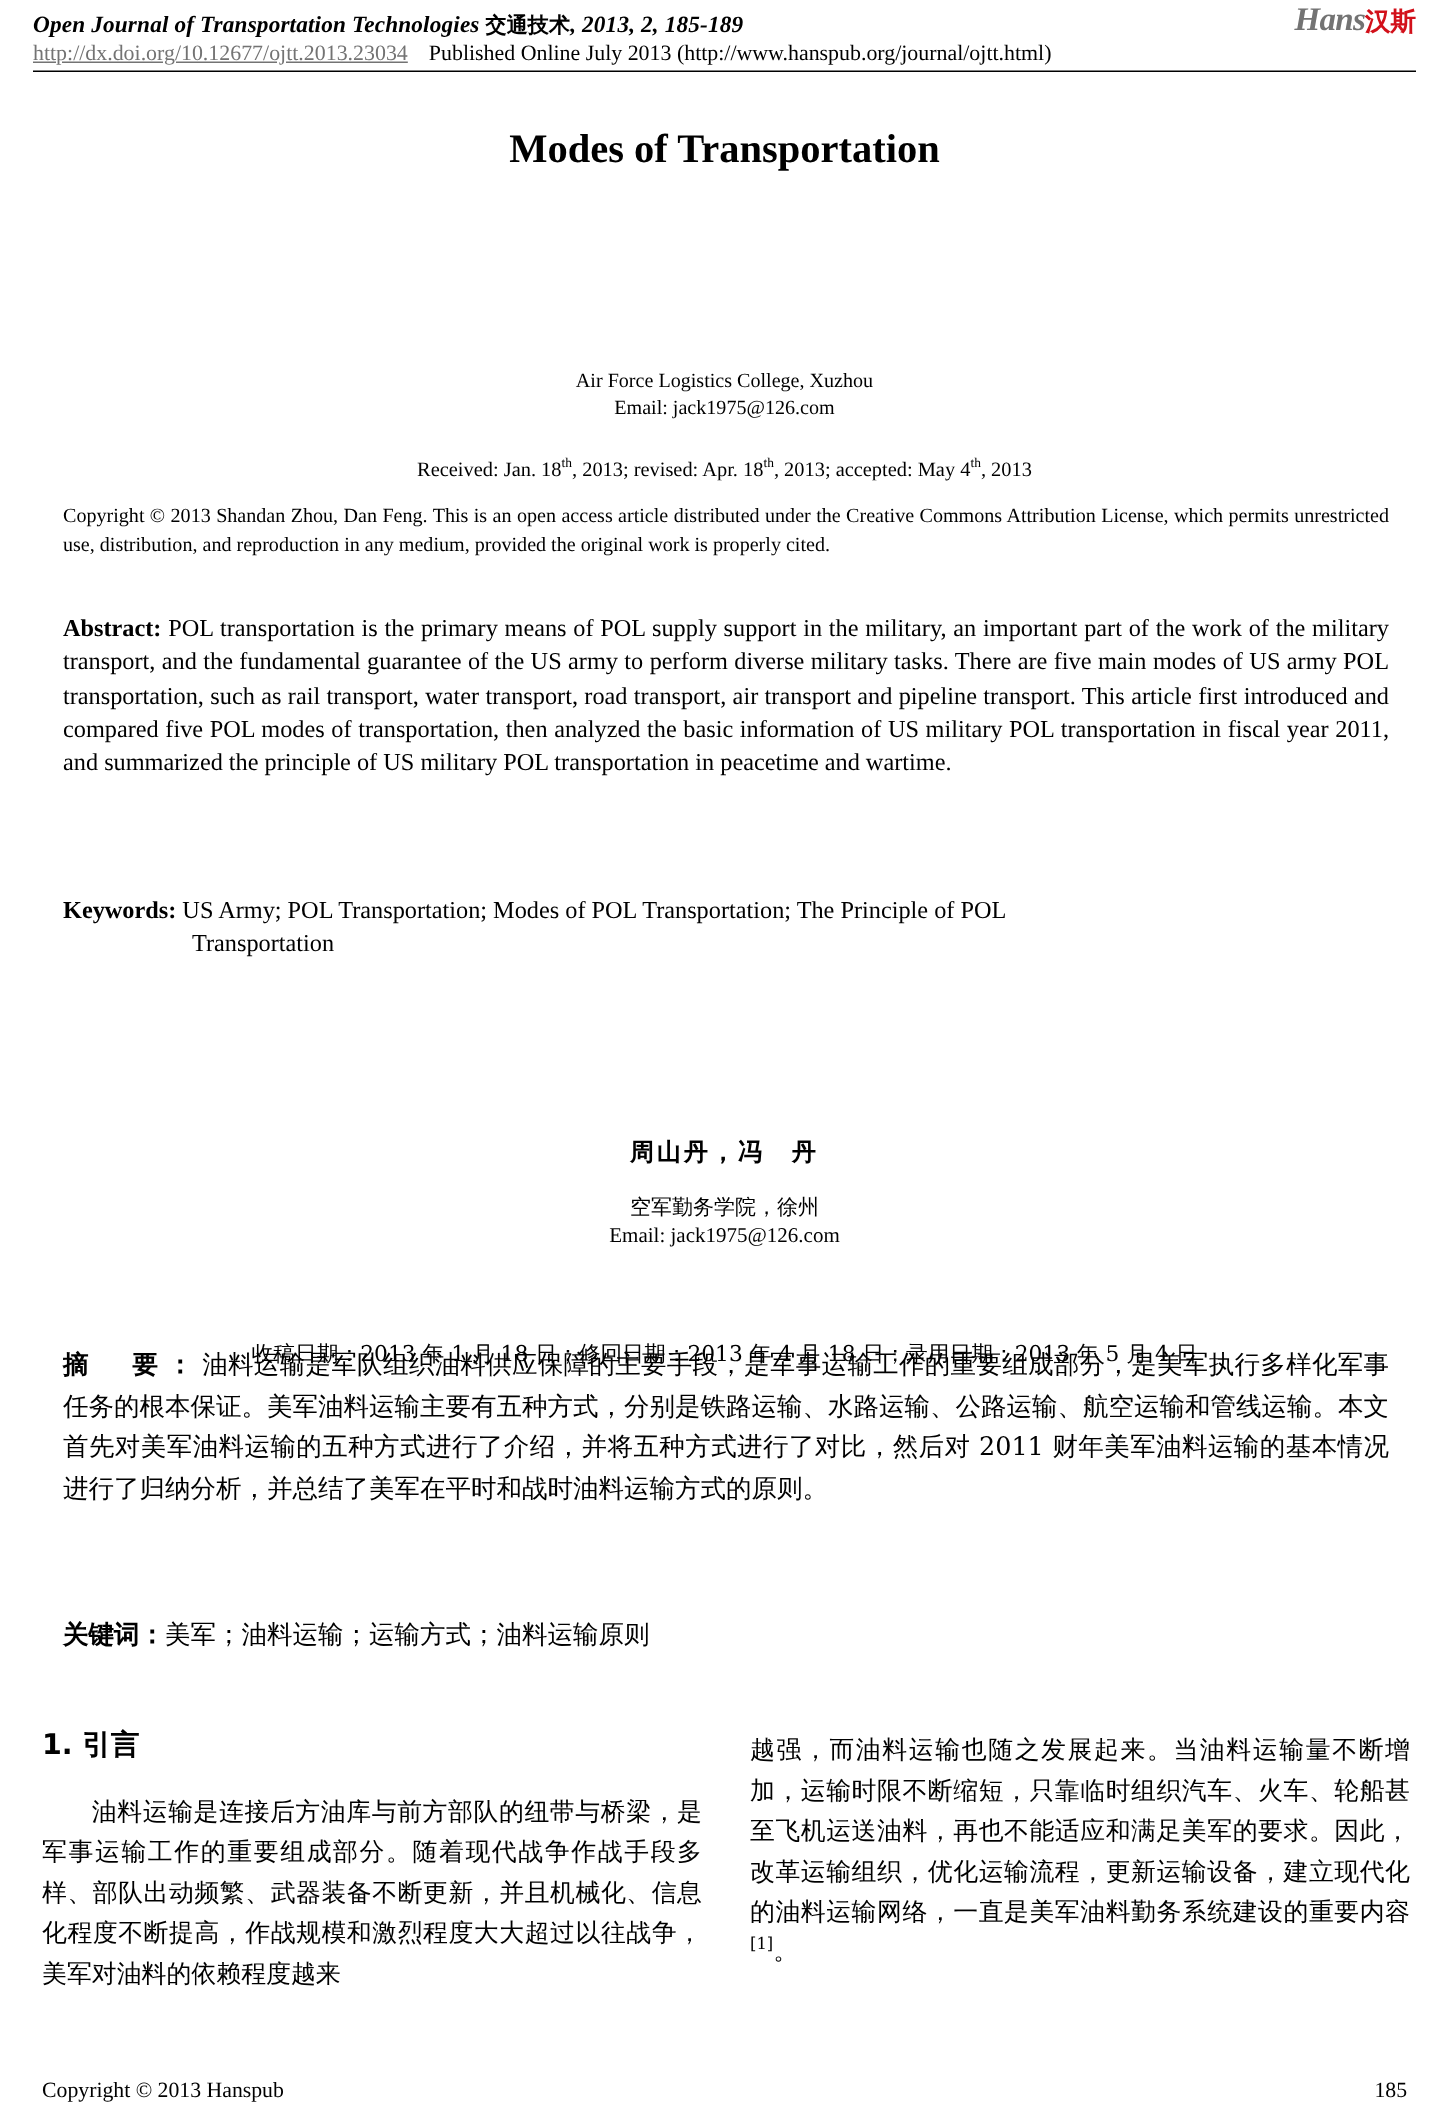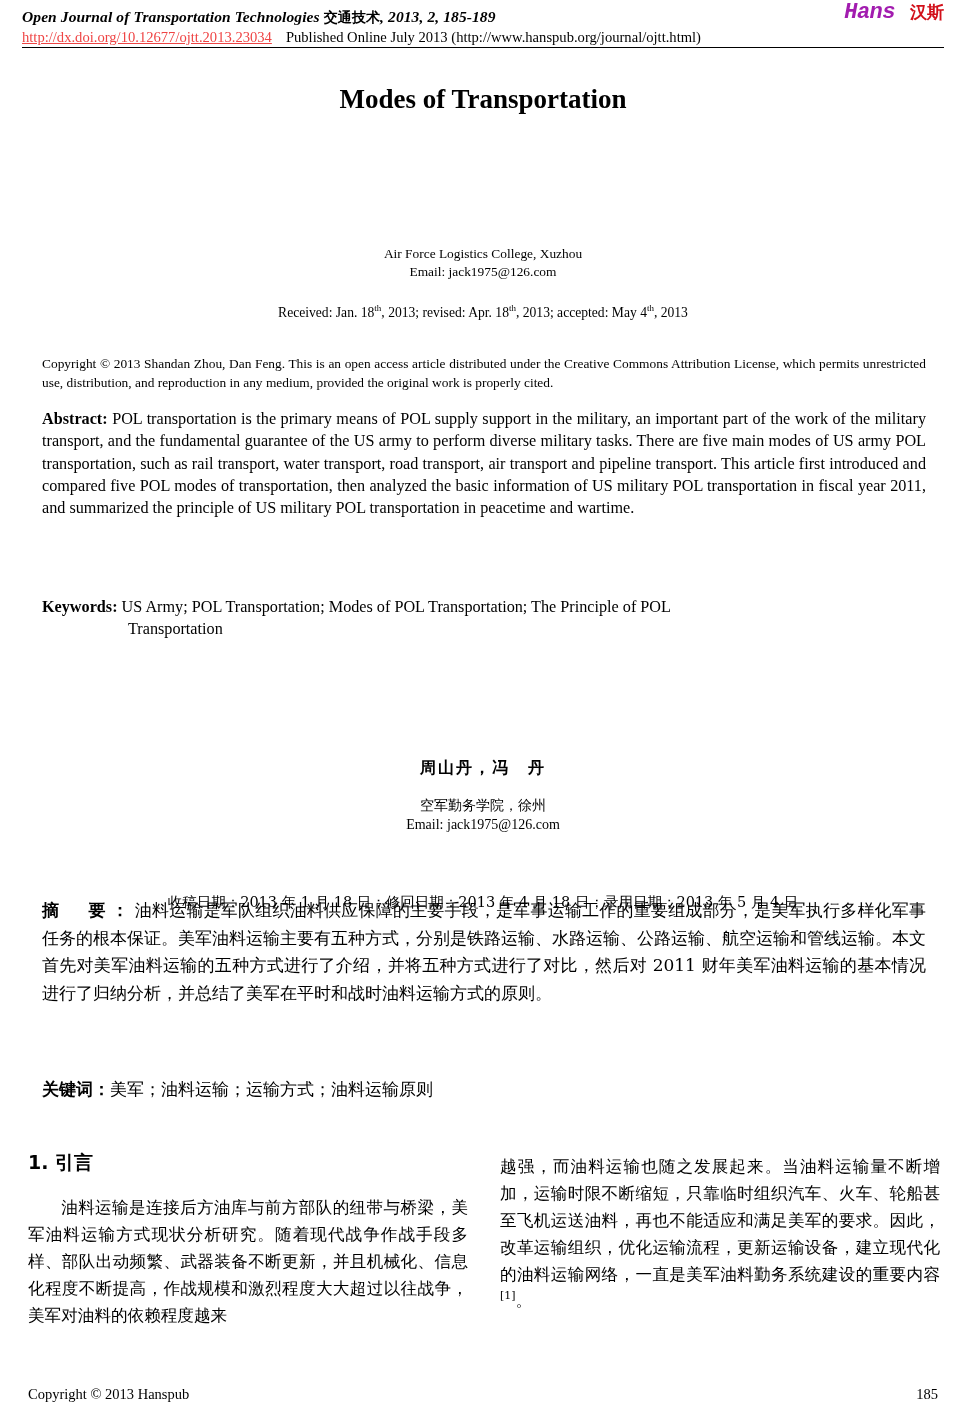--- a/index.html
+++ b/index.html
@@ -46,21 +46,21 @@
   .hdr-line1 .tail {
     font-style: italic;
     font-weight: bold;
   }
   .hdr-line2 {
     font-size: 14.6px;
     margin-top: 2px;
     white-space: nowrap;
   }
   .hdr-line2 a {
-    color: #ef4444;
+    color: #737373;
     text-decoration: underline;
   }
   .hdr-line2 .pub {
     margin-left: 14px;
   }
   .hdr-rule {
     position: absolute;
     left: 22px;
     right: 22px;
     top: 47px;
@@ -69,33 +69,33 @@
 
   
   .logo {
     position: absolute;
     top: 2px;
     right: 22px;
     text-align: right;
     line-height: 1;
   }
   .logo .hans {
-    font-family: Liberation Mono, monospace;
+    font-family: Liberation Serif, serif;
     font-weight: bold;
     font-style: italic;
     font-size: 22px;
-    color: #a21caf;
+    color: #737373;
     letter-spacing: -0.5px;
   }
   .logo .cnname {
     font-family: "DejaVu Sans", sans-serif;
     font-weight: bold;
     font-size: 17px;
     color: #d2101a;
-    margin-left: 15px;
+    margin-left: 0;
   }
 
   
   .title {
     position: absolute;
     top: 82px;
     left: 60px;
     right: 60px;
     text-align: center;
     font-size: 27px;
@@ -129,21 +129,21 @@
     font-size: 13.6px;
   }
   sup {
     font-size: 0.66em;
     vertical-align: super;
     line-height: 0;
   }
 
   .copyright {
     position: absolute;
-    top: 354px;
+    top: 334px;
     left: 42px;
     right: 40px;
     font-size: 13.4px;
     line-height: 1.42;
     text-align: justify;
   }
 
   .abstract {
     position: absolute;
     top: 408px;
@@ -334,21 +334,21 @@
     <span class="lbl">摘　要：</span><span>油料运输是军队组织油料供应保障的主要手段，是军事运输工作的重要组成部分，是美军执行多样化军事任务的根本保证。美军油料运输主要有五种方式，分别是铁路运输、水路运输、公路运输、航空运输和管线运输。本文首先对美军油料运输的五种方式进行了介绍，并将五种方式进行了对比，然后对 2011 财年美军油料运输的基本情况进行了归纳分析，并总结了美军在平时和战时油料运输方式的原则。</span>
   </div>
 
   <div class="cn-keywords">
     <span class="lbl">关键词：</span><span>美军；油料运输；运输方式；油料运输原则</span>
   </div>
 
   <div class="sec-head">1. 引言</div>
 
   <div class="col col-left">
-    <p>油料运输是连接后方油库与前方部队的纽带与桥梁，美军油料运输方式现状分析研究。随着现代战争作战手段多样、部队出动频繁、武器装备不断更新，并且机械化、信息化程度不断提高，作战规模和激烈程度大大超过以往战争，美军对油料的依赖程度越来</p>
+    <p>油料运输是连接后方油库与前方部队的纽带与桥梁，是军事运输工作的重要组成部分。随着现代战争作战手段多样、部队出动频繁、武器装备不断更新，并且机械化、信息化程度不断提高，作战规模和激烈程度大大超过以往战争，美军对油料的依赖程度越来</p>
   </div>
 
   <div class="col col-right">
     <p class="noind"><span>越强，而油料运输也随之发展起来。当油料运输量不断增加，运输时限不断缩短，只靠临时组织汽车、火车、轮船甚至飞机运送油料，再也不能适应和满足美军的要求。因此，改革运输组织，优化运输流程，更新运输设备，建立现代化的油料运输网络，一直是美军油料勤务系统建设的重要内容</span><sup>[1]</sup><span>。</span></p>
   </div>
 
   <div class="footer">
     <span class="fl">Copyright © 2013 Hanspub</span>
     <span class="fr">185</span>
   </div>

